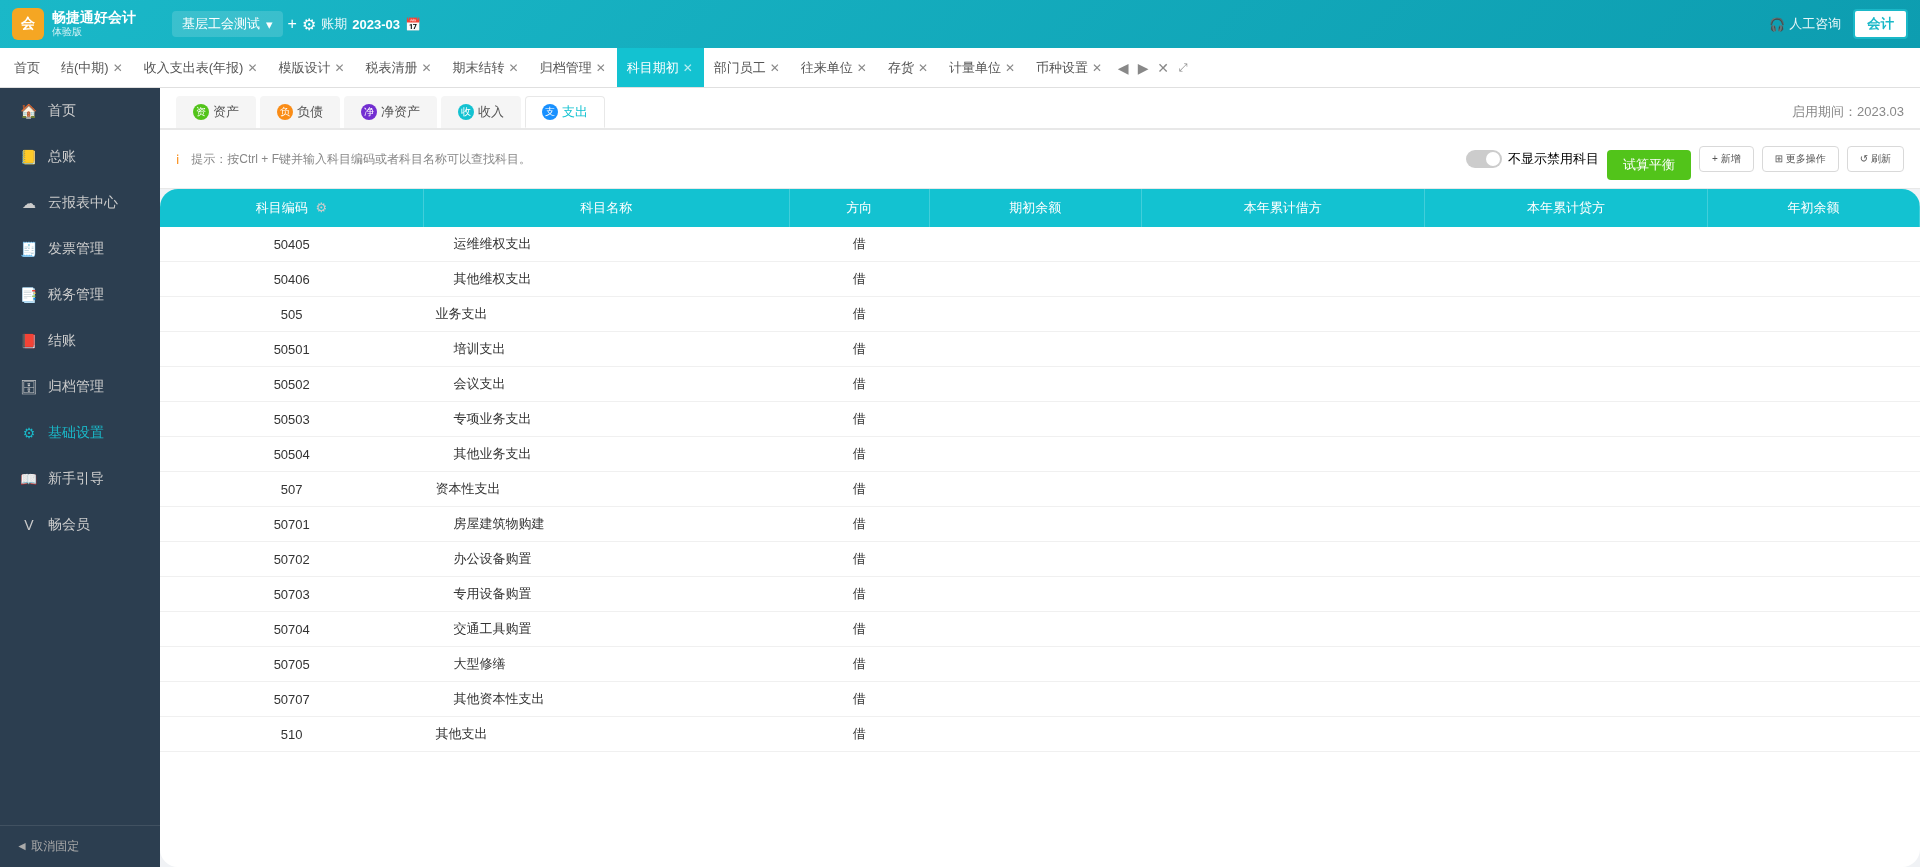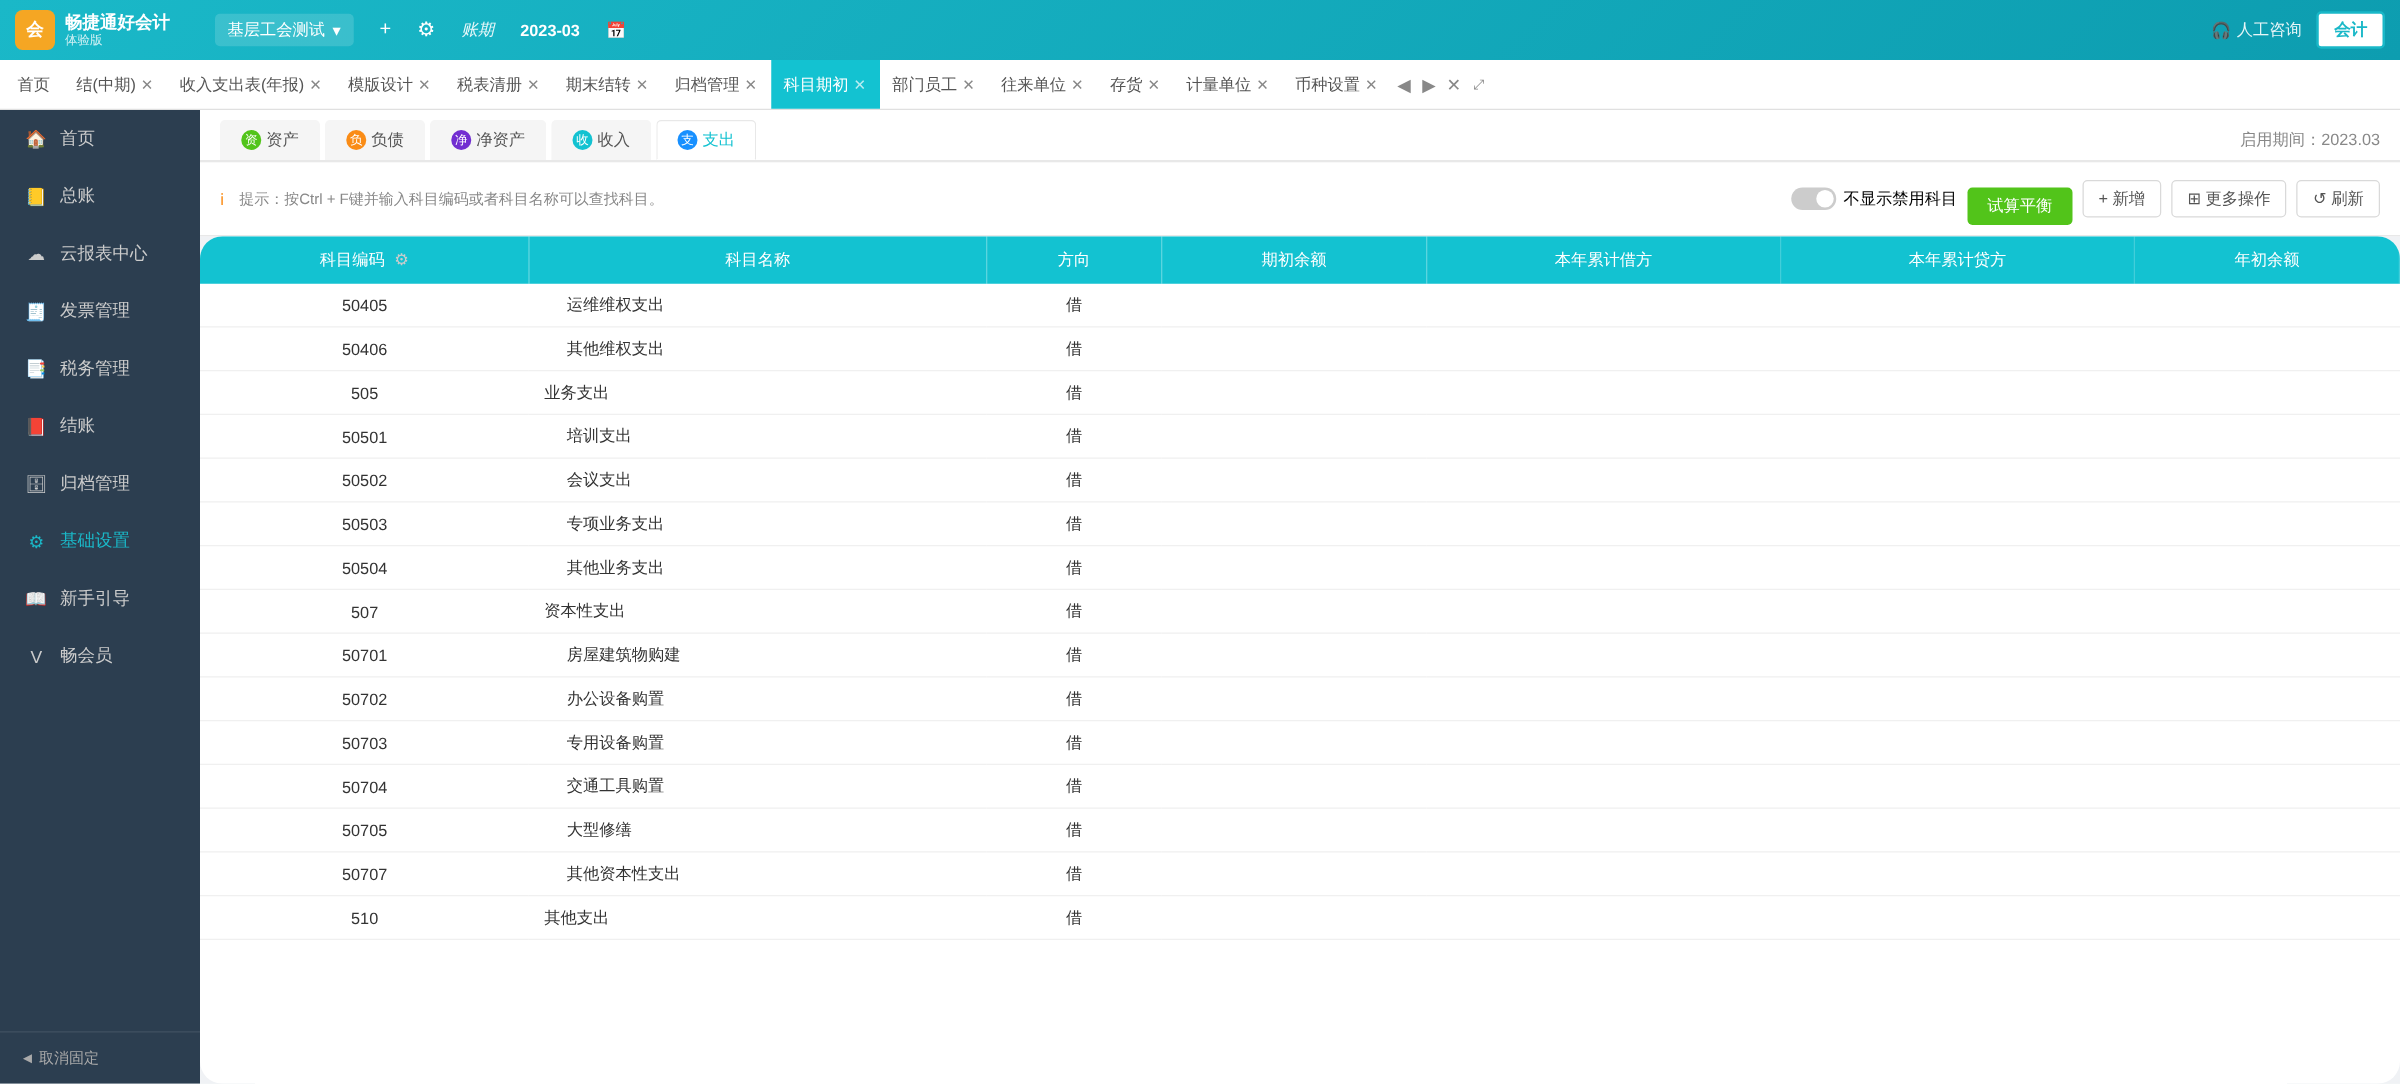--- a/index.html
+++ b/index.html
@@ -26,21 +26,21 @@
       border-radius: 6px;
       display: flex; align-items: center; justify-content: center;
       font-weight: bold; font-size: 14px; color: white;
     }
     .logo-text { font-size: 14px; font-weight: bold; line-height: 1.2; }
     .logo-sub { font-size: 10px; color: rgba(255,255,255,0.8); }
     .header-middle {
       flex: 1;
       display: flex;
       align-items: center;
-      gap: 21px;
+      gap: 5px;
     }
     .company-selector {
       display: flex; align-items: center; gap: 6px;
       background: rgba(255,255,255,0.15);
       padding: 4px 10px; border-radius: 4px; cursor: pointer;
     }
     .header-right {
       display: flex; align-items: center; gap: 12px;
     }
     .customer-service {
@@ -150,21 +150,21 @@
       border-bottom: 1px solid #e8e8e8;
     }
     .hint-text { color: #888; font-size: 12px; flex: 1; }
     .hint-icon { color: #fa8c16; margin-right: 4px; }
     .balance-btn {
       background: #52c41a; color: white; border: none;
       padding: 6px 16px; border-radius: 4px; cursor: pointer; font-size: 13px; margin-top: 12px;
     }
     .toolbar-btn {
       background: white; border: 1px solid #d9d9d9;
-      padding: 5px 12px; border-radius: 4px; cursor: pointer; font-size: 13px; color: #555;
+      padding: 5px 12px; border-radius: 4px; cursor: pointer; font-size: 10px; color: #555;
       display: flex; align-items: center; gap: 4px;
     }
     .toggle-switch {
       display: flex; align-items: center; gap: 6px; margin-left: 8px;
     }
     .switch-track {
       width: 36px; height: 18px; background: #ccc; border-radius: 9px;
       position: relative; cursor: pointer;
     }
     .switch-thumb {
@@ -215,21 +215,21 @@
     </div>
   </div>
 
   <div class="header-middle">
     <div class="company-selector">
       <span>基层工会测试</span>
       <span>▾</span>
     </div>
     <span style="cursor:pointer;font-size:16px;">+</span>
     <span style="cursor:pointer;font-size:16px;">⚙</span>
-    <span style="font-size:13px;color:rgba(255,255,255,0.9);font-style:italic;">账期</span>
+    <span style="font-size:13px;color:rgba(255,255,255,0.9);">账期</span>
     <span style="font-size:13px;font-weight:bold;">2023-03</span>
     <span style="cursor:pointer;">📅</span>
   </div>
 
   <div class="header-right">
     <div class="customer-service">
       <span>🎧</span>
       <span>人工咨询</span>
     </div>
     <button class="account-btn">会计</button>

